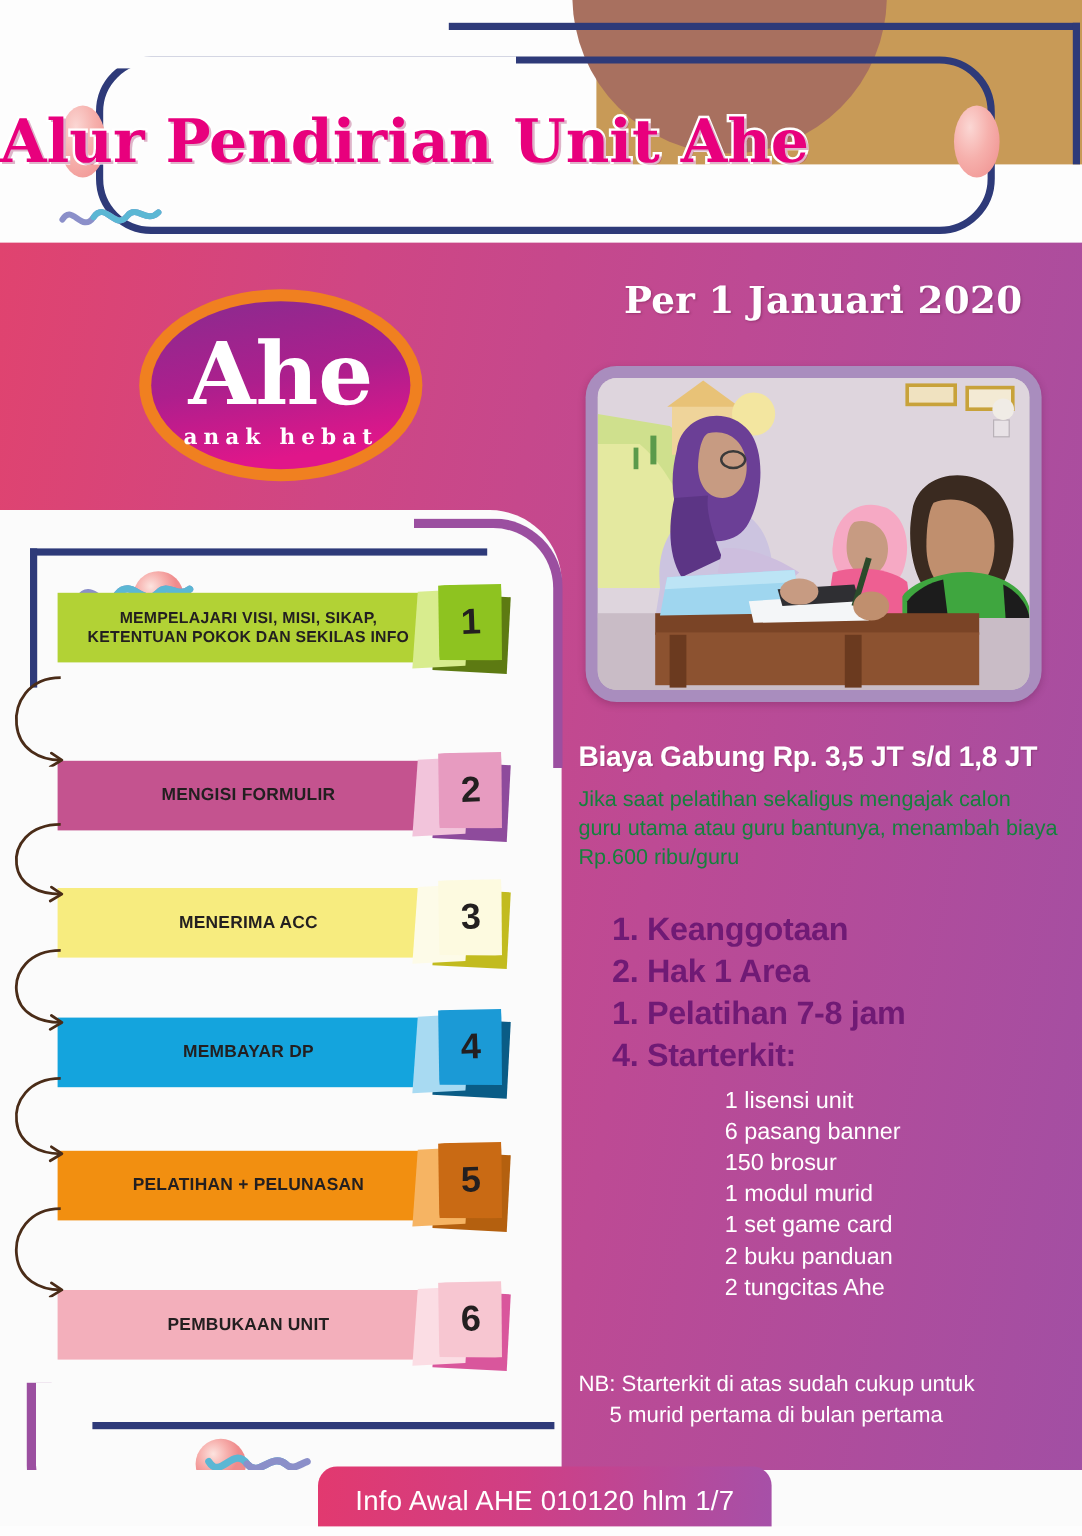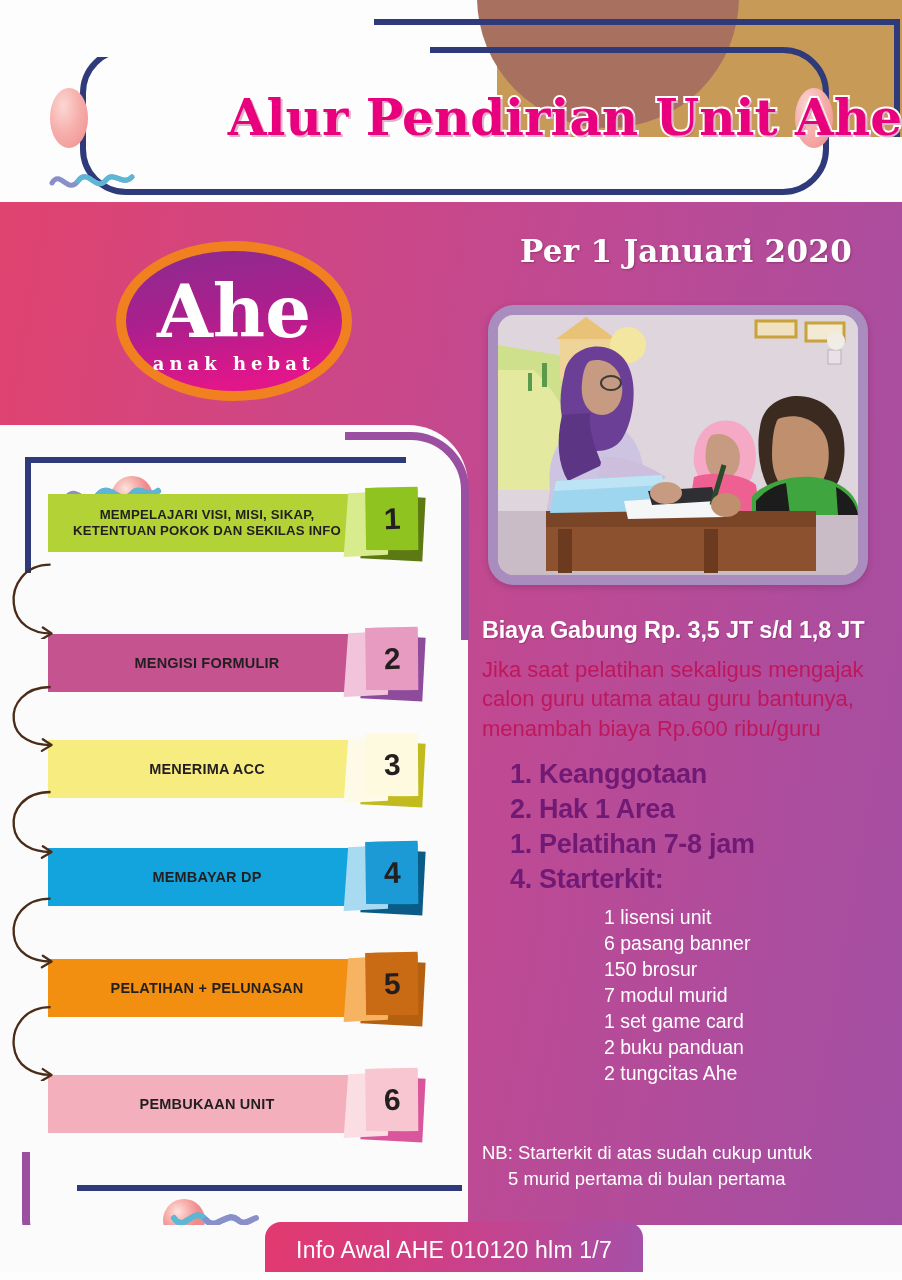--- a/index.html
+++ b/index.html
@@ -46,21 +46,21 @@
     background:#fdfdfd;
   }
   .hdr-oval{
     position:absolute;width:38px;height:60px;border-radius:50%;
     background:radial-gradient(ellipse at 35% 30%,#fbd7d4 0%,#f6b0ac 45%,#ef8d8c 100%);
   }
   .hdr-oval.left{left:50px;top:88px;}
   .hdr-oval.right{left:795px;top:88px;}
   .poster-title{
     position:absolute;left:0;top:88px;width:902px;
-    text-align:right;
+    text-align:left;
     font-family:"DejaVu Serif", serif;
     font-weight:bold;
     font-size:50px;
     letter-spacing:0px;
     color:#e8007d;
     -webkit-text-stroke:4px #ffffff;
     paint-order:stroke fill;
     text-shadow:2px 2px 0 rgba(160,40,100,.35);
     white-space:nowrap;
   }
@@ -174,21 +174,21 @@
     background:#cfc6cd;
   }
   .biaya{
     position:absolute;left:12px;top:412px;width:420px;
     font-size:23.5px;font-weight:bold;color:#ffffff;
     letter-spacing:-.2px;
     text-shadow:1px 1px 1px rgba(90,20,60,.3);
   }
   .note-para{
     position:absolute;left:12px;top:450px;width:400px;
-    font-size:22px;line-height:1.33;color:#be185d;
+    font-size:18px;line-height:1.33;color:#15803d;
     font-weight:400;
   }
   .benefits{
     position:absolute;left:40px;top:552px;width:392px;
     margin:0;padding:0;list-style:none;
   }
   .benefits li{
     font-size:27px;font-weight:bold;line-height:1.3;
     color:#701a75;letter-spacing:-.3px;
   }
@@ -329,21 +329,21 @@
       <li>1. Keanggotaan</li>
       <li>2. Hak 1 Area</li>
       <li>1. Pelatihan 7-8 jam</li>
       <li>4. Starterkit:</li>
     </ul>
 
     <ul class="kit-list">
       <li>1 lisensi unit</li>
       <li>6 pasang banner</li>
       <li>150 brosur</li>
-      <li>7 modul murid</li>
+      <li>1 modul murid</li>
       <li>1 set game card</li>
       <li>2 buku panduan</li>
       <li>2 tungcitas Ahe</li>
     </ul>
 
     <div class="nb">
       <span>NB: Starterkit di atas sudah cukup untuk</span>
       <span class="nb-2">5 murid pertama di bulan pertama</span>
     </div>
   </div>

